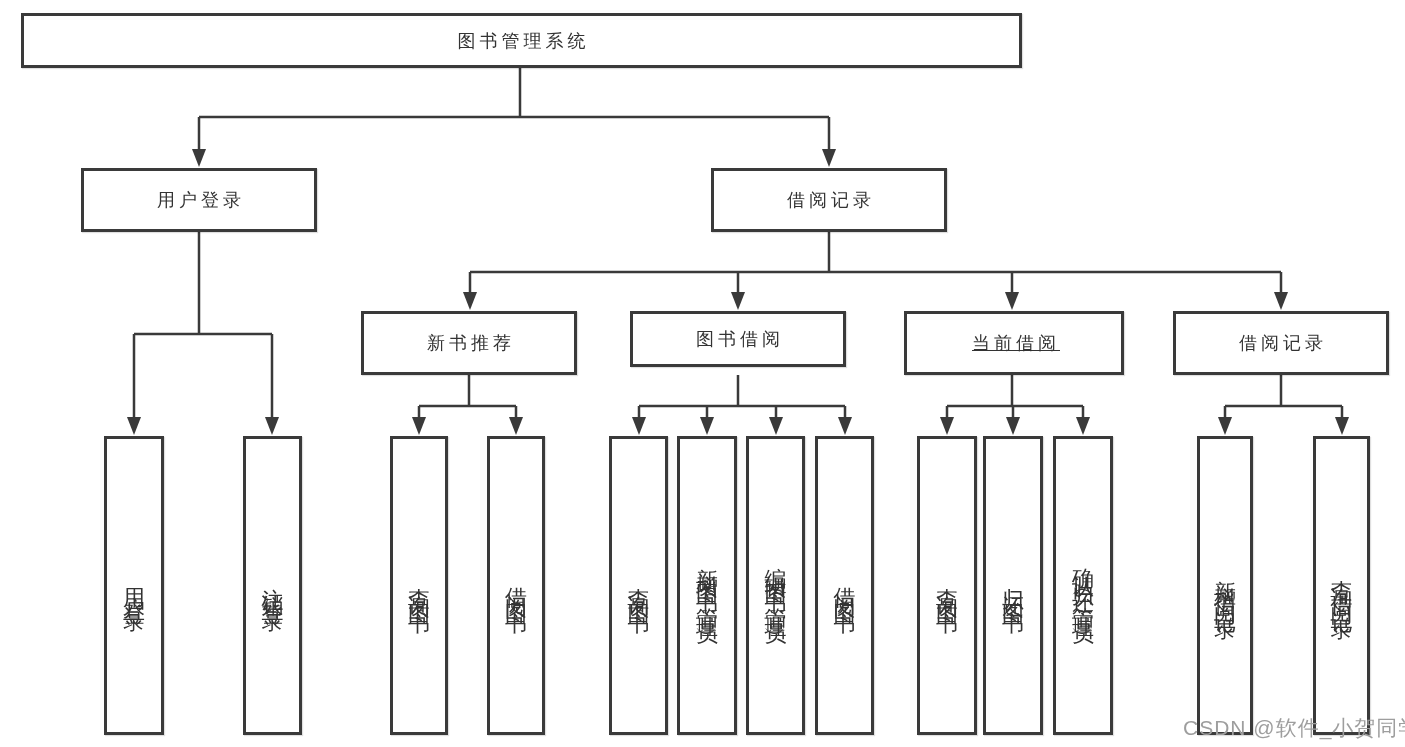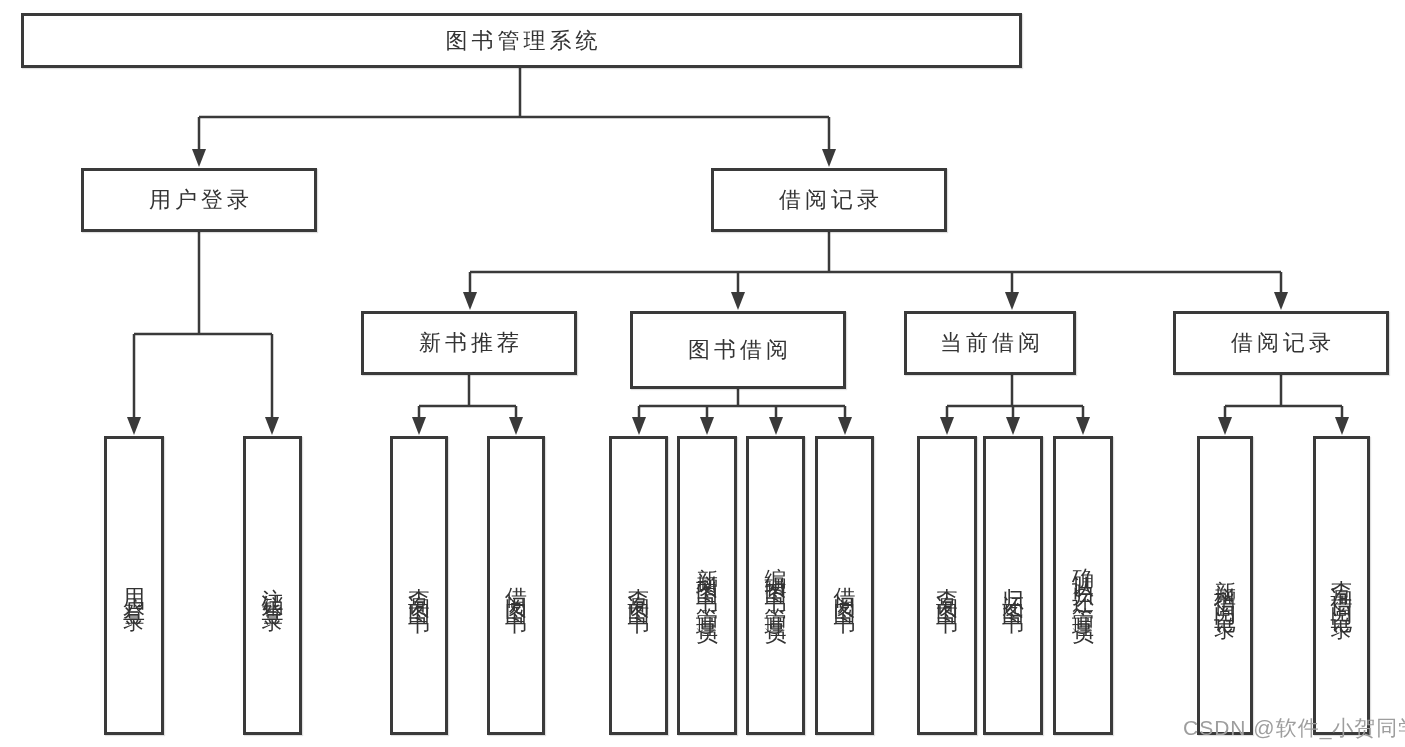--- a/index.html
+++ b/index.html
@@ -11,40 +11,40 @@
     font-family:"Liberation Sans","DejaVu Sans",sans-serif;
   }
   .connectors{position:absolute;left:0;top:0;width:1405px;height:747px;}
   .box{
     position:absolute;
     box-sizing:border-box;
     border:3px solid #3a3a3a;
     background:#ffffff;
     display:flex;align-items:center;justify-content:center;
     color:#333333;
-    font-size:22px;
+    font-size:18px;
     letter-spacing:4px;
     text-indent:4px;
     box-shadow:1px 1px 1px rgba(0,0,0,0.12);
   }
   .box.v{
     writing-mode:vertical-rl;
     text-orientation:mixed;
     font-size:22px;
     letter-spacing:8px;
     text-indent:0;
     line-height:1;
   }
   
   .b-root{left:21px;top:13px;width:1001px;height:55px;}
   .b-ul  {left:81px; top:168px;width:236px;height:64px;}
   .b-bm  {left:711px;top:168px;width:236px;height:64px;}
   .b-s0{left:361px; top:311px;width:216px;height:64px;}
-  .b-s1{left:630px; top:311px;width:216px;height:78px;}
-  .b-s2{left:904px; top:311px;width:172px;height:64px;}
+  .b-s1{left:630px; top:311px;width:216px;height:56px;}
+  .b-s2{left:904px; top:311px;width:220px;height:64px;text-decoration:underline;}
   .b-s3{left:1173px;top:311px;width:216px;height:64px;}
   .leaf{top:436px;height:299px;}
   .b-ul0{left:104px;width:60px;}
   .b-ul1{left:243px;width:59px;}
   .b-s00{left:390px;width:58px;}
   .b-s01{left:487px;width:58px;}
   .b-s10{left:609px;width:59px;}
   .b-s11{left:677px;width:60px;}
   .b-s12{left:746px;width:59px;}
   .b-s13{left:815px;width:59px;}

